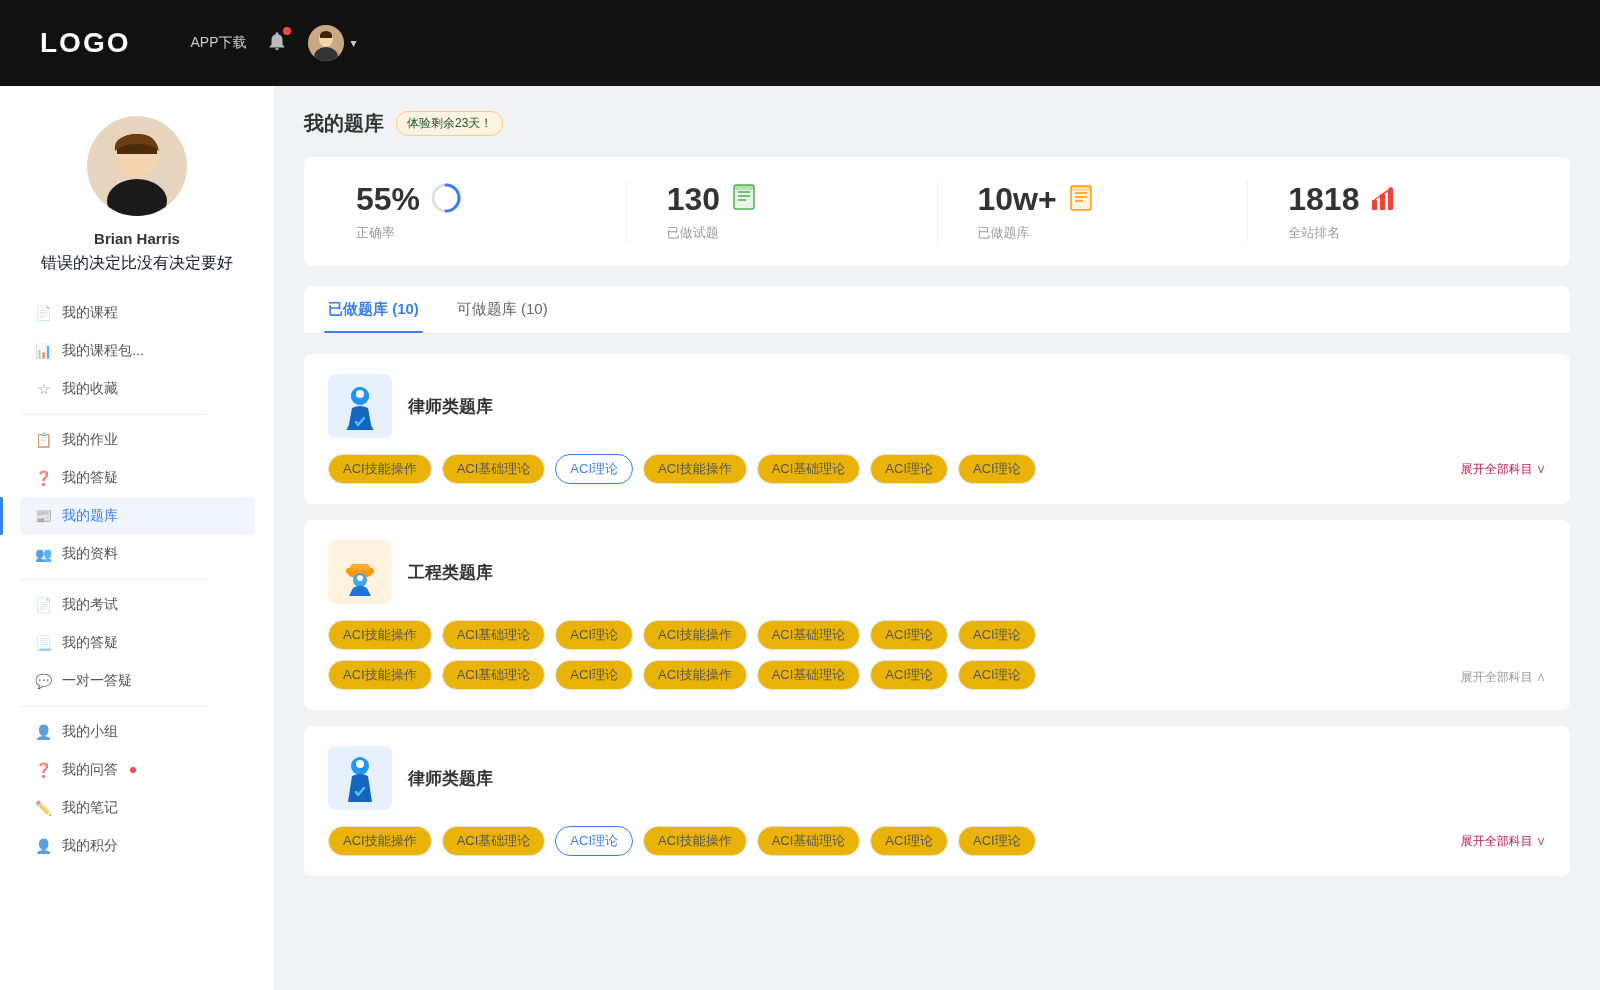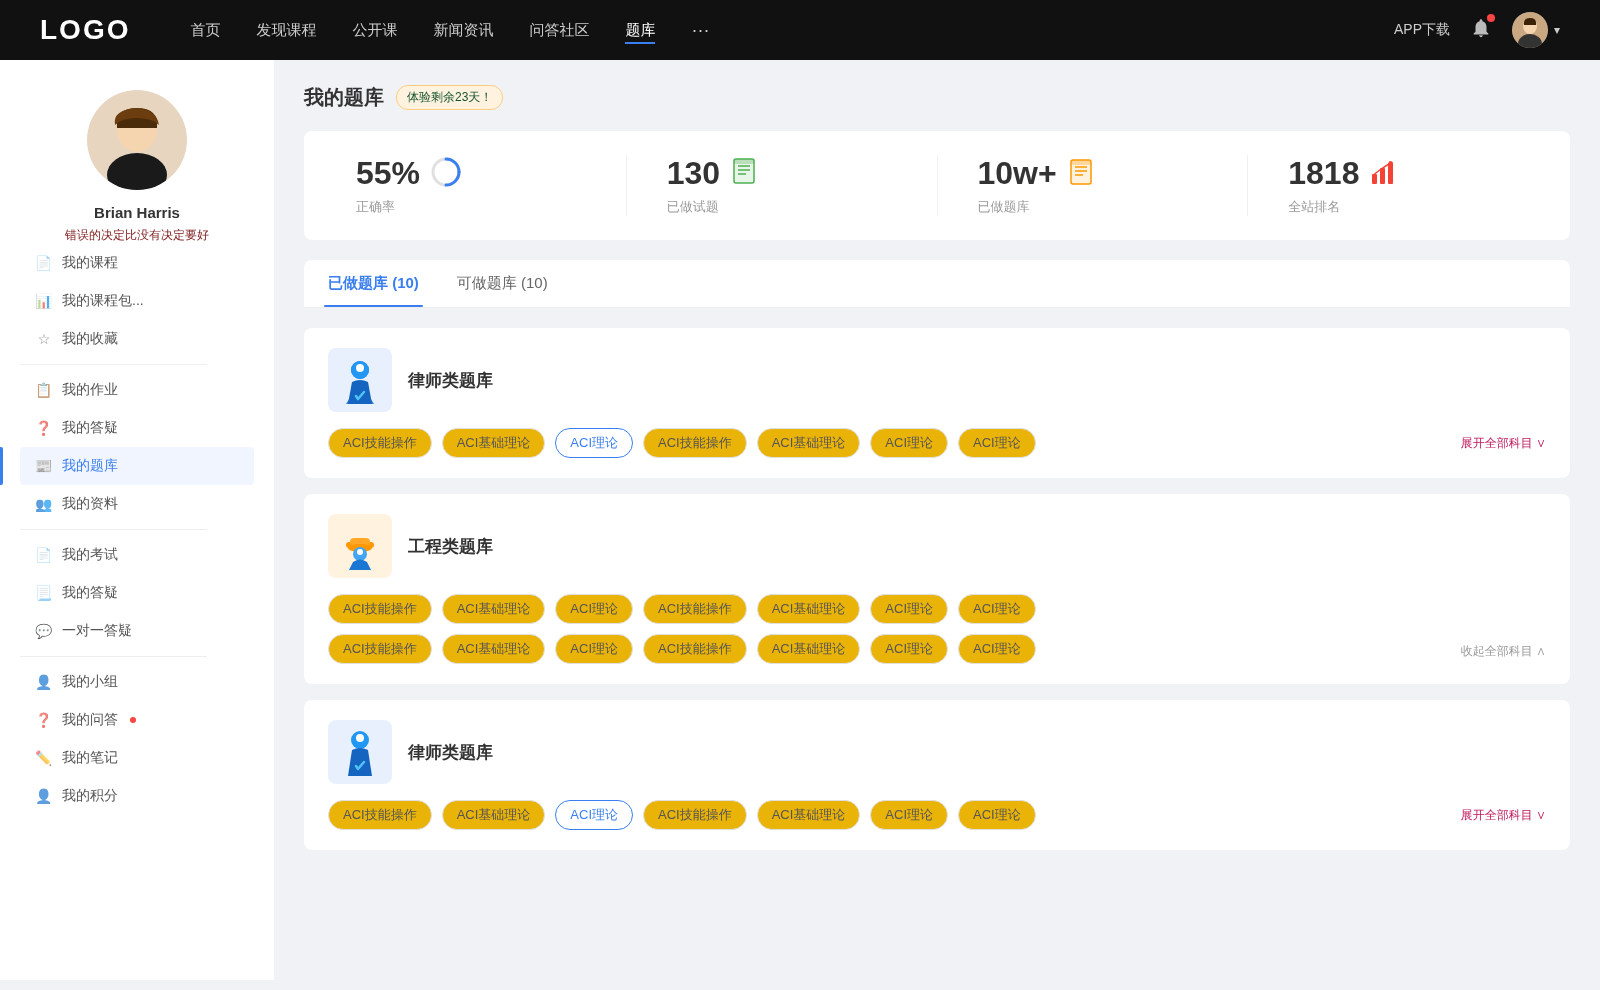--- a/index.html
+++ b/index.html
@@ -2,21 +2,21 @@
 <html><head>
   <meta charset="utf-8">
   <style>
     * { box-sizing: border-box; margin: 0; padding: 0; }
     body { font-family: -apple-system, BlinkMacSystemFont, 'PingFang SC', 'Microsoft YaHei', sans-serif; background: #f0f2f5; }
 
     
     .header {
       background: #111;
       color: #fff;
-      height: 60px;
+      height: 86px;
       display: flex;
       align-items: center;
       padding: 0 40px;
       position: relative;
     }
     .header-logo {
       font-size: 28px;
       font-weight: 900;
       color: #fff;
       letter-spacing: 2px;
@@ -105,22 +105,23 @@
       margin-bottom: 14px;
     }
     .profile-avatar svg { width: 100px; height: 100px; }
     .profile-name {
       font-size: 15px;
       font-weight: 600;
       color: #333;
       margin-bottom: 6px;
     }
     .profile-motto {
-      font-size: 12px;
-      color: #7f1d1d;
+      font-size: 16px;
+      color: #0f172a;
+      margin-bottom: 20px;
     }
     .sidebar-divider {
       width: 80%;
       border: none;
       border-top: 1px solid #eee;
       margin: 6px 0;
     }
     .sidebar-menu {
       width: 100%;
       padding: 0 20px;
@@ -335,29 +336,20 @@
       flex-direction: column;
       gap: 10px;
     }
     .tags-line { display: flex; flex-wrap: wrap; gap: 10px; }
   </style>
 </head>
 <body>
 
 <header class="header">
   <div class="header-logo">LOGO</div>
-  <nav class="header-nav">
-    <span class="nav-item">首页</span>
-    <span class="nav-item">发现课程</span>
-    <span class="nav-item">公开课</span>
-    <span class="nav-item">新闻资讯</span>
-    <span class="nav-item">问答社区</span>
-    <span class="nav-item active">题库</span>
-    <span class="nav-item nav-dots">···</span>
-  </nav>
   <div class="header-right">
     <span class="app-download">APP下载</span>
     <div class="notification-icon">
       <svg class="bell-svg" viewBox="0 0 24 24" xmlns="http://www.w3.org/2000/svg">
         <path d="M12 22c1.1 0 2-.9 2-2h-4c0 1.1.9 2 2 2zm6-6v-5c0-3.07-1.64-5.64-4.5-6.32V4c0-.83-.67-1.5-1.5-1.5s-1.5.67-1.5 1.5v.68C7.63 5.36 6 7.92 6 11v5l-2 2v1h16v-1l-2-2z" fill="#bbb"></path>
       </svg>
       <div class="notif-badge"></div>
     </div>
     <div class="avatar-container">
       <div class="avatar-img">
@@ -579,21 +571,21 @@
           <span class="tag">ACI理论</span>
         </div>
         <div class="tags-line">
           <span class="tag">ACI技能操作</span>
           <span class="tag">ACI基础理论</span>
           <span class="tag">ACI理论</span>
           <span class="tag">ACI技能操作</span>
           <span class="tag">ACI基础理论</span>
           <span class="tag">ACI理论</span>
           <span class="tag">ACI理论</span>
-          <span class="collapse-btn">收起全部科目 ∧</span>
+          <span class="collapse-btn">展开全部科目 ∧</span>
         </div>
       </div>
     </div>
 
     <div class="qbank-card">
       <div class="qbank-header">
         <div class="qbank-avatar">
           <svg width="48" height="48" viewBox="0 0 48 48">
             <circle cx="24" cy="12" r="9" fill="#2196f3"></circle>
             <circle cx="24" cy="10" r="4" fill="#fff"></circle>

